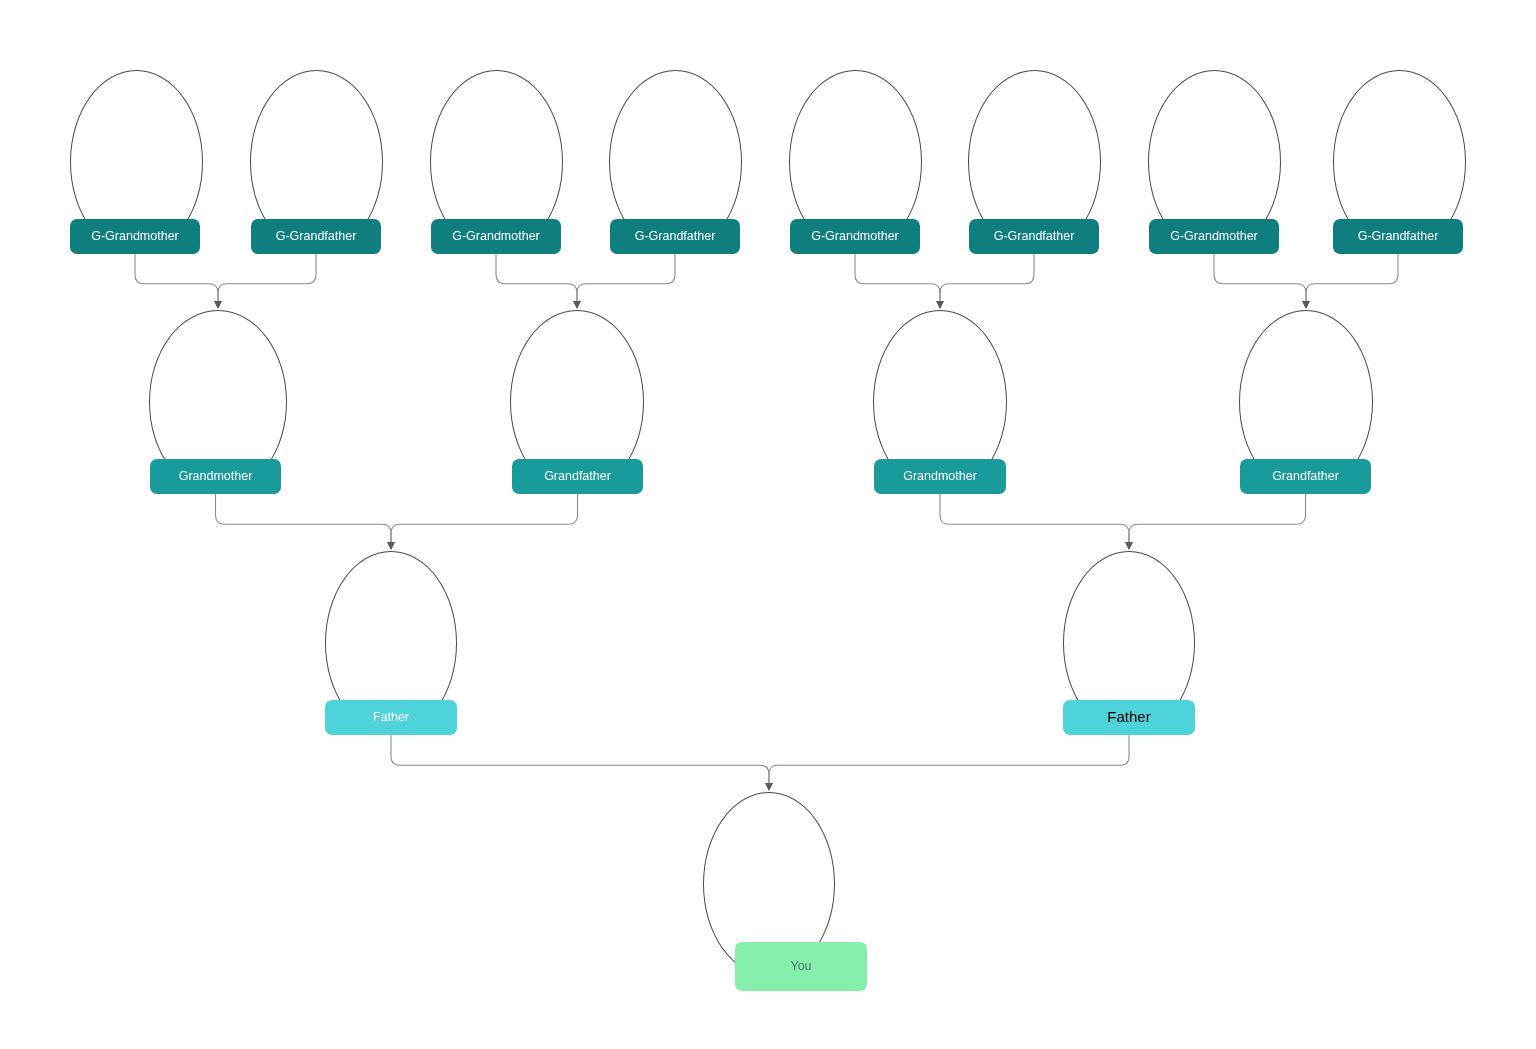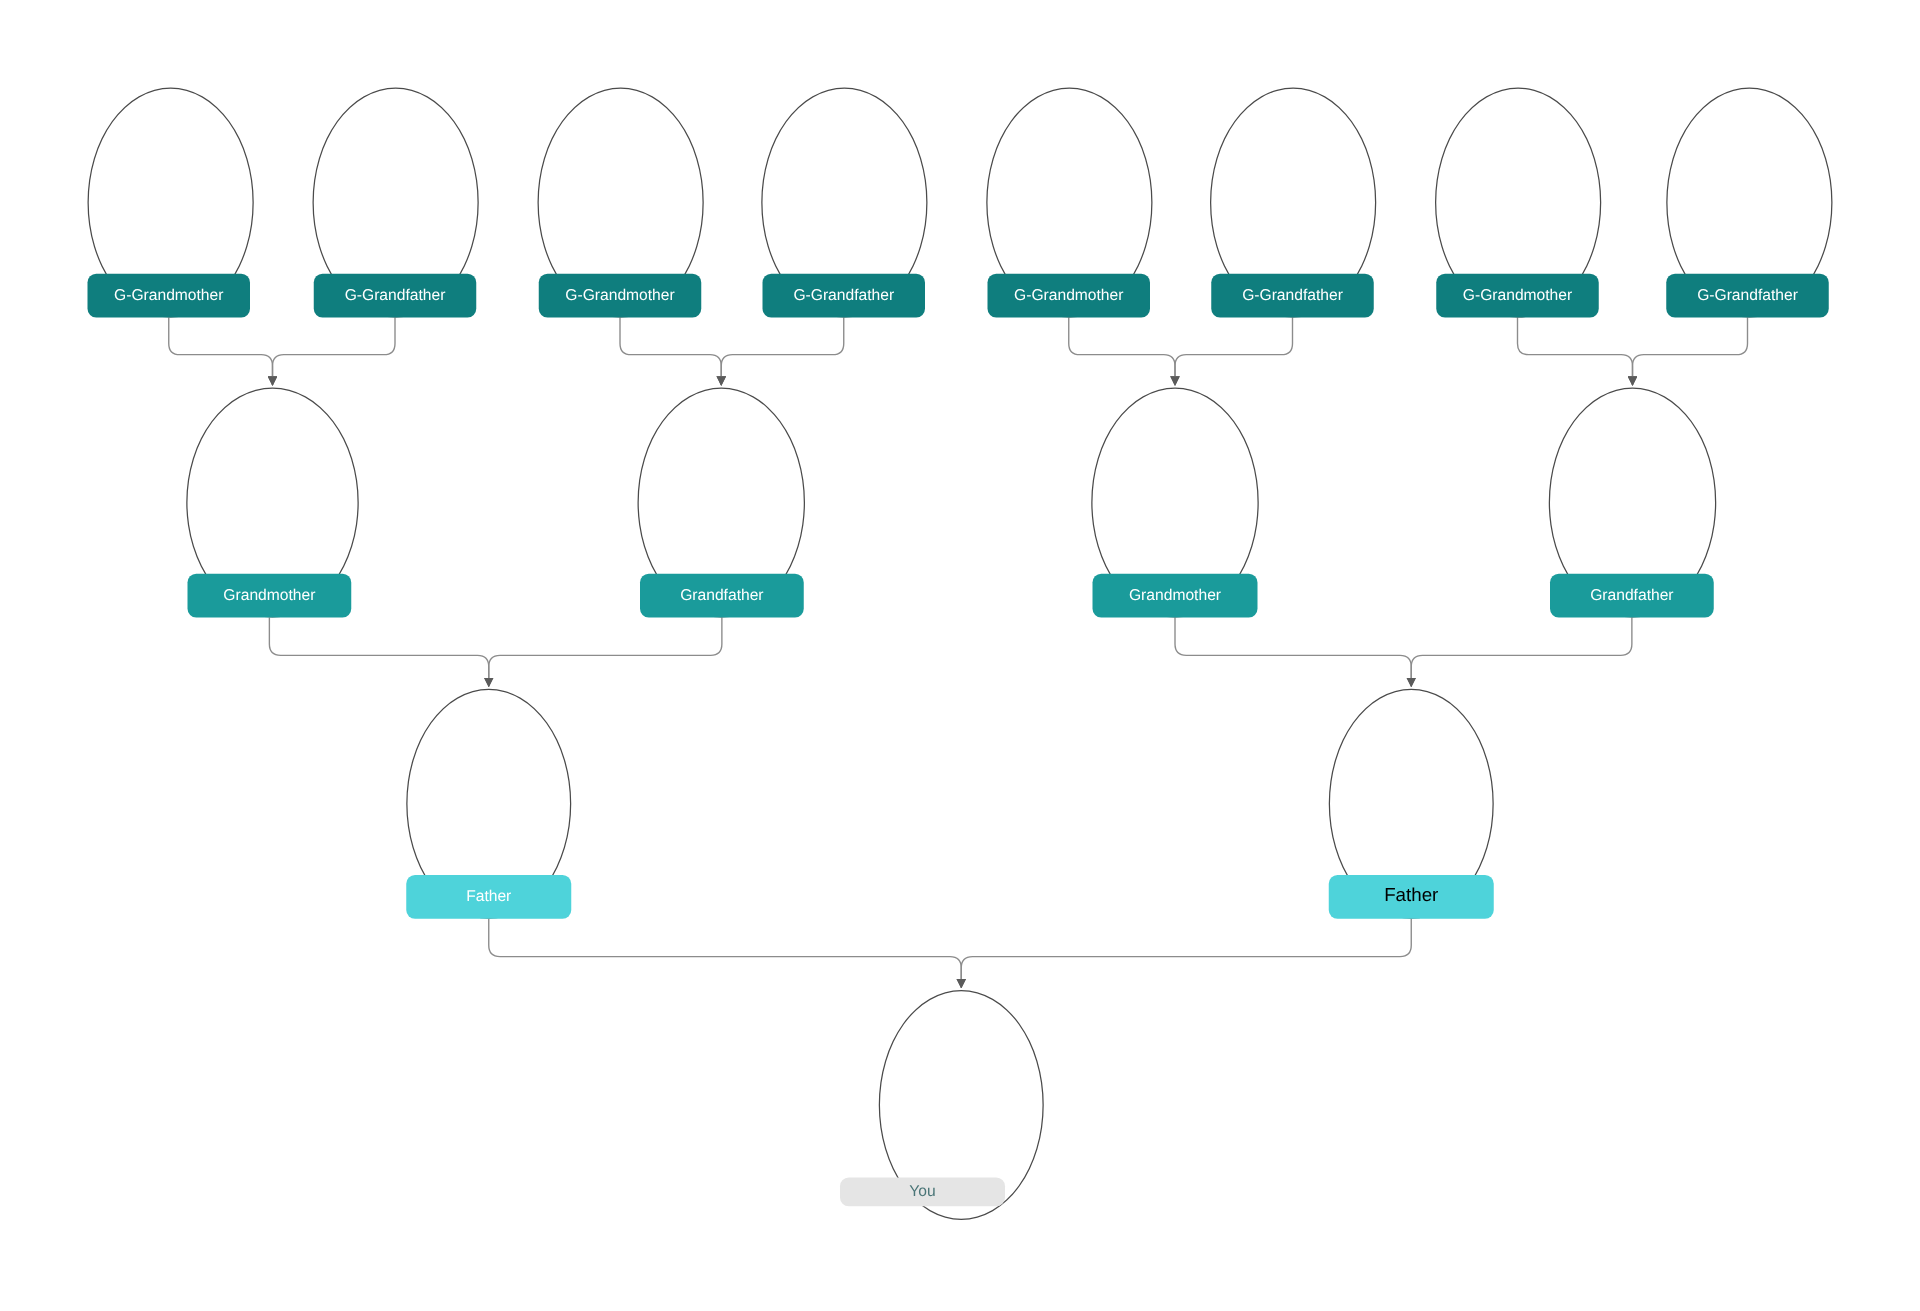--- a/index.html
+++ b/index.html
@@ -131,16 +131,16 @@
       <div class="node" style="left: 0px; top: 0px;">
         <div class="node-ellipse" style="left: 325px; top: 551px; width: 132px; height: 184px; border-color: rgb(74, 74, 74); background: rgb(255, 255, 255);"></div>
         <div class="node-label" style="left: 325px; top: 700px; width: 132px; height: 35px; background: rgb(78, 211, 218); color: rgb(255, 255, 255); font-size: 12.5px;">Father</div>
       </div>
       <div class="node" style="left: 0px; top: 0px;">
         <div class="node-ellipse" style="left: 1063px; top: 551px; width: 132px; height: 184px; border-color: rgb(74, 74, 74); background: rgb(255, 255, 255);"></div>
         <div class="node-label" style="left: 1063px; top: 700px; width: 132px; height: 35px; background: rgb(78, 211, 218); color: #000000; font-size: 15px;">Father</div>
       </div>
       <div class="node" style="left: 0px; top: 0px;">
         <div class="node-ellipse" style="left: 703px; top: 792px; width: 132px; height: 184px; border-color: rgb(74, 74, 74); background: rgb(255, 255, 255);"></div>
-        <div class="node-label" style="left: 672px; top: 942px; width: 132px; height: 23px; background: #e5e5e5; color: rgb(74, 117, 119); font-size: 12.5px;">You</div>
+        <div class="node-label" style="left: 735px; top: 942px; width: 132px; height: 49px; background: #86efac; color: rgb(74, 117, 119); font-size: 12.5px;">You</div>
       </div>
     </div>
 </div>
 
 </body></html>

